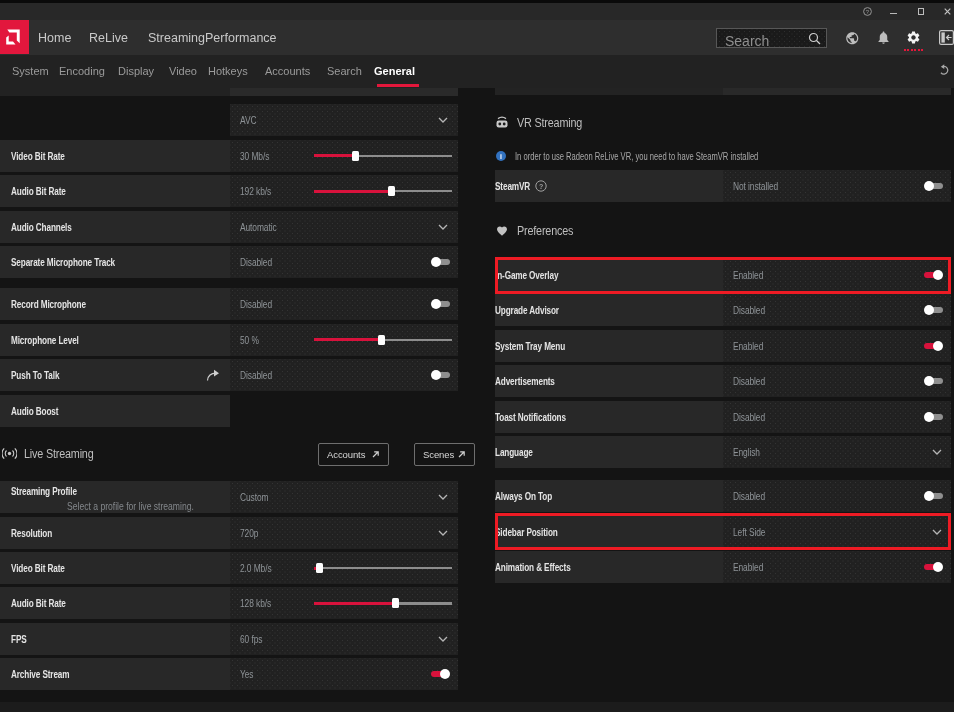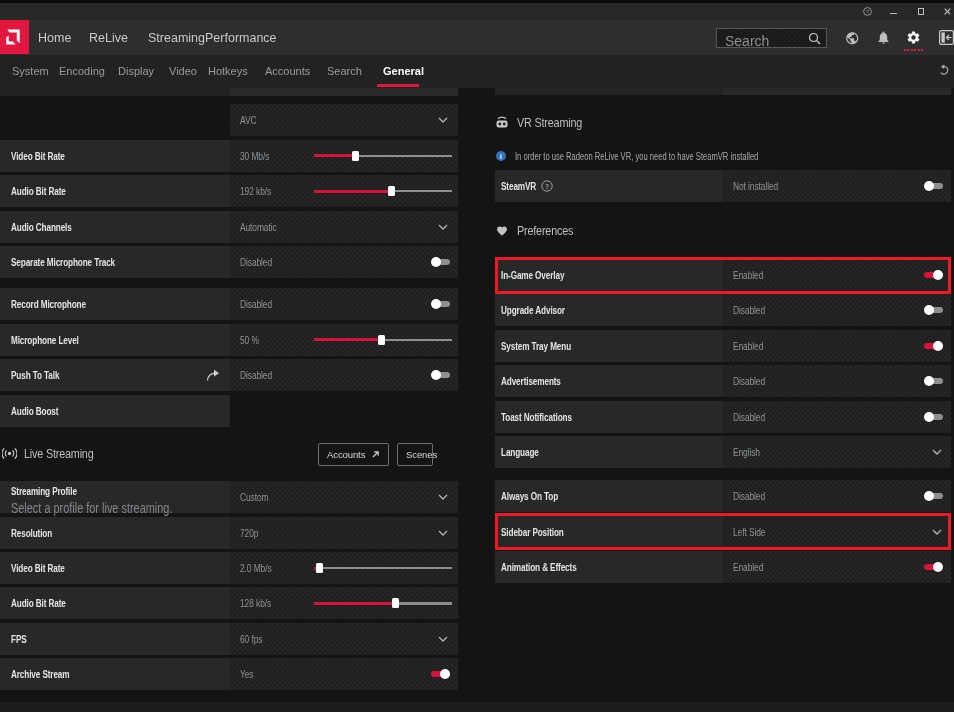--- a/index.html
+++ b/index.html
@@ -15,21 +15,21 @@
 #logo{left:0;top:20px;width:28.5px;height:34px;background:#e2173d;display:flex;align-items:center;justify-content:center;}
 .navitem{top:20px;height:35px;display:flex;align-items:center;font-size:12.5px;color:#c9c9c9;}
 .tabitem{top:55px;height:31px;display:flex;align-items:center;font-size:11px;color:#9b9b9b;}
 #searchbox{left:716px;top:28px;width:111px;height:20px;border:1px solid #575757;box-sizing:border-box;background-color:#1a1a1a;}
 #searchbox span{position:absolute;left:8px;top:3.5px;font-size:14px;color:#8f8f8f;}
 
 .lrow{position:absolute;left:0;width:458px;height:32px;}
 .rrow{position:absolute;left:495px;width:456px;height:32px;}
 .lab{position:absolute;left:0;top:0;height:100%;background:#282828;box-sizing:border-box;display:flex;align-items:center;padding-left:11px;font-size:10.5px;font-weight:bold;color:#e4e4e4;letter-spacing:-.15px;}
 .lrow .lab{width:230px;}
-.rrow .lab{width:228px;padding-left:6px;}
+.rrow .lab{width:228px;padding-left:0;}
 .val{position:absolute;top:0;right:0;height:100%;background-color:#212121;}
 .lrow .val{left:230px;}
 .rrow .val{left:228px;}
 .vt{position:absolute;left:9.5px;top:50%;transform:translateY(-50%) scaleX(.84);transform-origin:left center;font-size:10px;color:#8e9397;letter-spacing:-.1px;white-space:nowrap;}
 
 .chev{position:absolute;top:50%;transform:translateY(-50%);}
 .lrow .chev{right:10px;}
 .rrow .chev{right:9px;}
 .tg{position:absolute;top:50%;transform:translateY(-50%);width:19px;height:10px;}
 .lrow .tg{right:8px;}
@@ -38,21 +38,21 @@
 .tg .knob{position:absolute;left:0;top:0;width:10px;height:10px;border-radius:50%;background:#fff;}
 .tg.on .track{left:0;right:5px;background:#d8123c;}
 .tg.on .knob{left:auto;right:0;}
 .sld{position:absolute;left:83.5px;width:138px;top:50%;transform:translateY(-50%);height:10px;}
 .sld .rail{position:absolute;left:0;right:0;top:4px;height:2.2px;background:#8d8d8d;}
 .sld .fill{position:absolute;left:0;top:3.6px;height:3px;background:#d8123c;}
 .sld .hnd{position:absolute;top:0;width:7px;height:10px;background:#fdfdfd;border-radius:1.5px;}
 .hl{position:absolute;border:3px solid #ee1b24;box-sizing:border-box;}
 .hdrtext{font-size:12px;color:#bfbfbf;letter-spacing:-.2px;transform:scaleX(.9);transform-origin:left center;}
 .btn{position:absolute;top:443px;height:23px;border:1px solid #6e6e6e;border-radius:2px;box-sizing:border-box;display:flex;align-items:center;justify-content:space-between;padding:0 8px;font-size:9.5px;color:#d8d8d8;letter-spacing:-.1px;}
-.sub{font-size:14px;font-weight:normal;color:#83878b;letter-spacing:0;margin-top:2.5px;}
+.sub{font-size:11px;font-weight:normal;color:#83878b;letter-spacing:0;margin-top:2.5px;text-align:right;}
 .lab em{font-style:normal;display:inline-block;transform:scaleX(.78);transform-origin:left center;white-space:nowrap;}
 </style></head>
 <body>
 <div class="abs" id="topstrip"></div>
 <div class="abs dots" id="titlebar"></div>
 <div class="abs" id="navbar"></div>
 <div class="abs dots" id="tabbar"></div>
 <div class="abs dots2" id="content"></div>
 
 <svg class="abs" style="left:862.5px;top:6.5px" width="9" height="9" viewBox="0 0 9 9">
@@ -99,21 +99,21 @@
     <path d="M12.6,7.5 L8.2,7.5 M10,5 L7.5,7.5 L10,10" fill="none" stroke="#c9c9c9" stroke-width="1.2"></path>
   </svg>
 
 <div class="abs tabitem" style="left:12px">System</div>
 <div class="abs tabitem" style="left:59px">Encoding</div>
 <div class="abs tabitem" style="left:118px">Display</div>
 <div class="abs tabitem" style="left:169px">Video</div>
 <div class="abs tabitem" style="left:208px">Hotkeys</div>
 <div class="abs tabitem" style="left:265px">Accounts</div>
 <div class="abs tabitem" style="left:327px">Search</div>
-<div class="abs tabitem" style="left:383px;color:#fff;font-weight:bold">General</div>
+<div class="abs tabitem" style="left:374px;color:#fff;font-weight:bold">General</div>
 <div class="abs" style="left:377px;top:84.3px;width:42px;height:2.6px;background:#e3173b"></div>
 <svg class="abs" style="left:939px;top:64px" width="11" height="12" viewBox="0 0 24 26">
     <path fill="none" stroke="#a8a8a8" stroke-width="2.6" d="M10.5 5 a8.5 8.5 0 1 1 -6.3 14"></path>
     <path fill="#a8a8a8" d="M11.5 0.5 L4 5.8 L11.5 11 Z"></path>
   </svg>
 
 <div class="abs" style="left:0;top:88px;width:230px;height:8px;background:#222222"></div>
 <div class="abs" style="left:230px;top:88px;width:228px;height:8px;background:#2a2a2a"></div>
 <div class="abs" style="left:495px;top:88px;width:228px;height:7px;background:#232323"></div>
 <div class="abs" style="left:723px;top:88px;width:228px;height:7px;background:#292929"></div>
@@ -224,21 +224,21 @@
 
 <svg class="abs" style="left:2px;top:447px" width="15" height="13" viewBox="0 0 15 13">
     <circle cx="7.5" cy="6.5" r="1.7" fill="#c9c9c9"></circle>
     <path d="M4.5,3.5 a4.2,4.2 0 0 0 0,6 M10.5,3.5 a4.2,4.2 0 0 1 0,6" fill="none" stroke="#c9c9c9" stroke-width="1.1"></path>
     <path d="M2.2,1.3 a7.3,7.3 0 0 0 0,10.4 M12.8,1.3 a7.3,7.3 0 0 1 0,10.4" fill="none" stroke="#c9c9c9" stroke-width="1.1"></path>
   </svg>
 <div class="abs hdrtext" style="left:24px;top:446.5px">Live Streaming</div>
 <div class="btn" style="left:318px;width:71px">Accounts<svg width="9" height="9" viewBox="0 0 9 9">
       <path d="M2,7 L7,2 M3.2,1.8 L7.2,1.8 L7.2,5.8" fill="none" stroke="#cfcfcf" stroke-width="1.2"></path>
     </svg></div>
-<div class="btn" style="left:397px;width:36px">Scenes<svg width="9" height="9" viewBox="0 0 9 9">
+<div class="btn" style="left:414px;width:61px">Scenes<svg width="9" height="9" viewBox="0 0 9 9">
       <path d="M2,7 L7,2 M3.2,1.8 L7.2,1.8 L7.2,5.8" fill="none" stroke="#cfcfcf" stroke-width="1.2"></path>
     </svg></div>
 
 <div class="lrow" style="top:481.2px">
     <div class="lab" style="display:block;padding-top:4px">
       <div><em>Streaming Profile</em></div>
       <div class="sub"><em>Select a profile for live streaming.</em></div>
     </div>
     <div class="val dots">
       <span class="vt">Custom</span>

